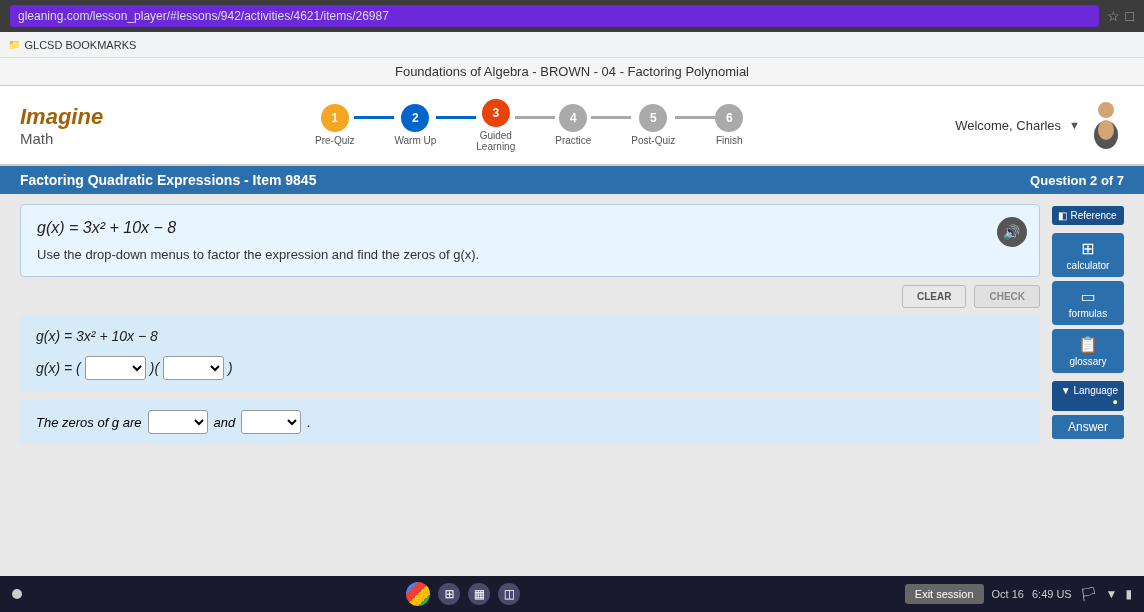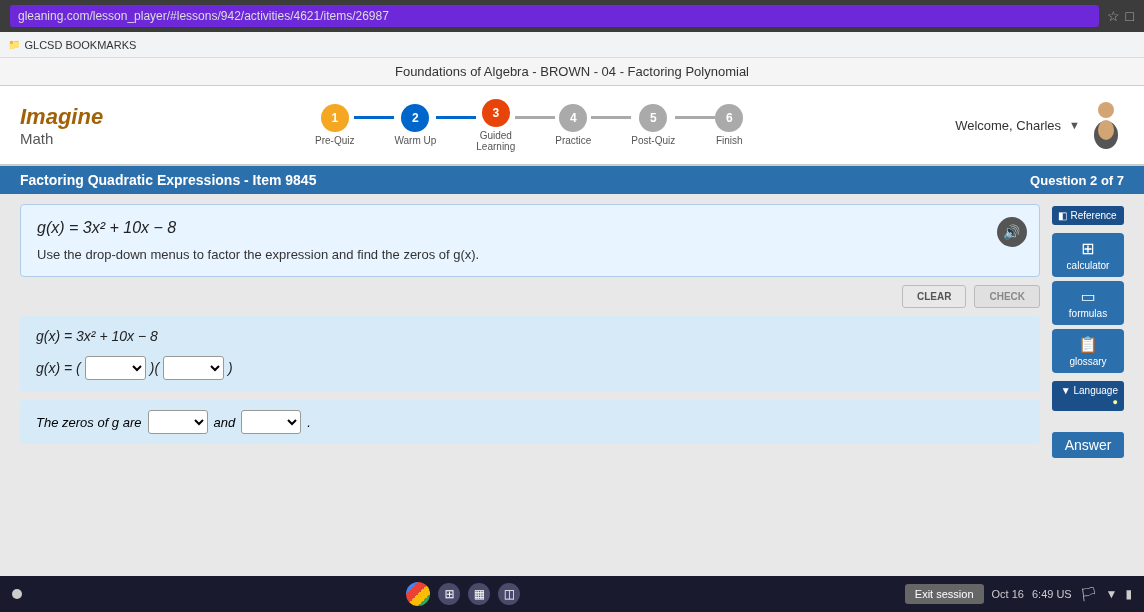--- a/index.html
+++ b/index.html
@@ -335,26 +335,26 @@
       padding: 4px 6px;
       border-radius: 3px;
       border: none;
       cursor: pointer;
       margin-top: 4px;
       text-align: right;
     }
     .answer-btn {
       background: #2c6fad;
       color: #fff;
-      font-size: 14px;
+      font-size: 12px;
       padding: 5px 6px;
       border-radius: 3px;
       border: none;
       cursor: pointer;
-      margin-top: 17px;
+      margin-top: 0;
     }
 
     
     .taskbar {
       background: #1a1a2e;
       height: 36px;
       display: flex;
       align-items: center;
       justify-content: space-between;
       padding: 0 12px;

